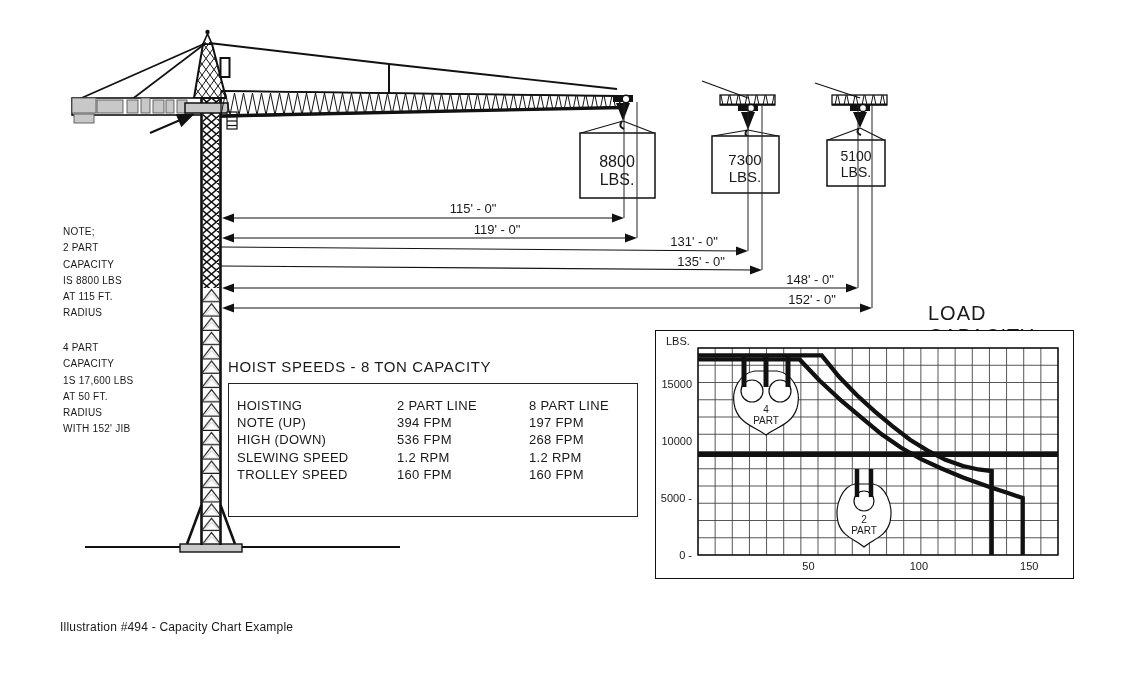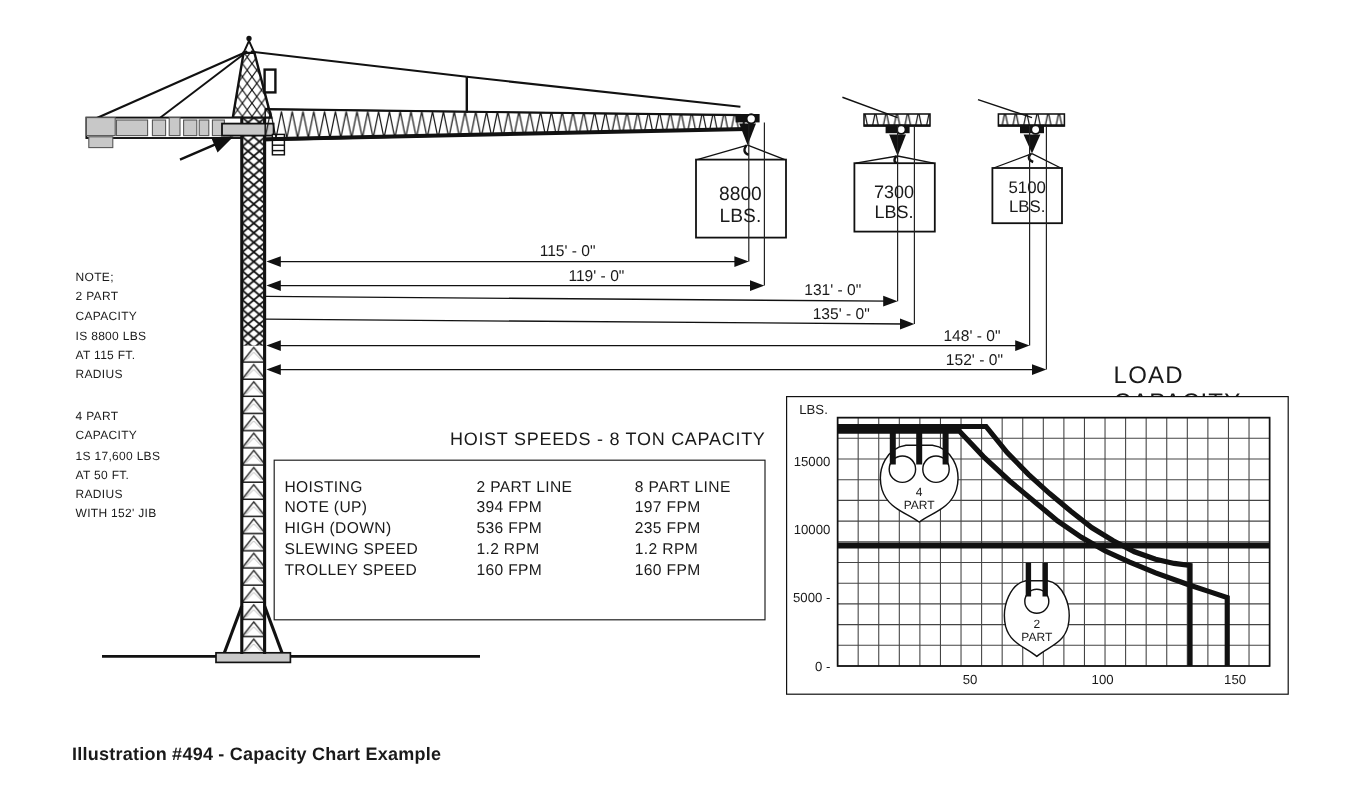--- a/index.html
+++ b/index.html
@@ -2,22 +2,22 @@
 <html><head>
 <meta charset="utf-8">
 <style>
   html,body{margin:0;padding:0;background:#fff}
   body{width:1125px;height:675px;position:relative;overflow:hidden;
        font-family:"Liberation Sans",sans-serif;color:#1a1a1a;outline:1px solid #c9c9c9}
   .abs{position:absolute}
   #crane-svg{position:absolute;left:0;top:0}
   svg text{font-family:"Liberation Sans",sans-serif;fill:#1a1a1a}
   .note{white-space:pre-line;font-size:10px;line-height:16.3px;letter-spacing:.25px}
-  .caption{font-weight:bold;font-size:15px;letter-spacing:.2px}
-  .tbl-title{font-size:15px;letter-spacing:.6px;text-align:right}
+  .caption{font-weight:normal;font-size:12px;letter-spacing:.2px}
+  .tbl-title{font-size:15px;letter-spacing:.6px;text-align:left}
   .tbl-box{border:1.4px solid #222;box-sizing:border-box;padding:13px 0 0 8px;background:transparent}
   .trow{display:grid;grid-template-columns:160px 132px 120px;line-height:17.2px;
         font-size:13px;letter-spacing:.3px}
   .chart-box{border:1.5px solid #111;box-sizing:border-box;background:#fff}
   .chart-title{font-size:20px;letter-spacing:1px}
   .tick{font-size:11px;fill:#1a1a1a}
   .ylab{font-size:11px;fill:#1a1a1a}
 </style>
 </head>
 <body>
@@ -214,21 +214,21 @@
         <div>8 PART LINE</div>
       </div>
       <div class="trow">
         <div>NOTE (UP)</div>
         <div>394 FPM</div>
         <div>197 FPM</div>
       </div>
       <div class="trow">
         <div>HIGH (DOWN)</div>
         <div>536 FPM</div>
-        <div>235 FPM</div>
+        <div>268 FPM</div>
       </div>
       <div class="trow">
         <div>SLEWING SPEED</div>
         <div>1.2 RPM</div>
         <div>1.2 RPM</div>
       </div>
       <div class="trow">
         <div>TROLLEY SPEED</div>
         <div>160 FPM</div>
         <div>160 FPM</div>

